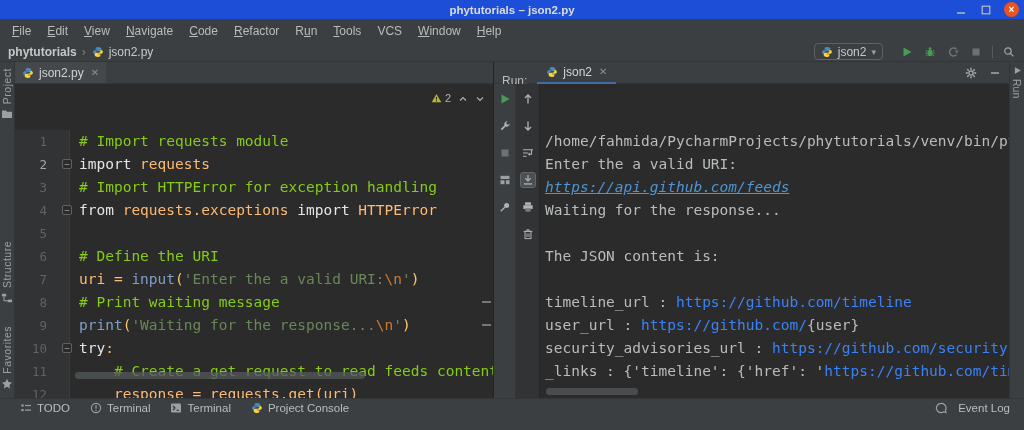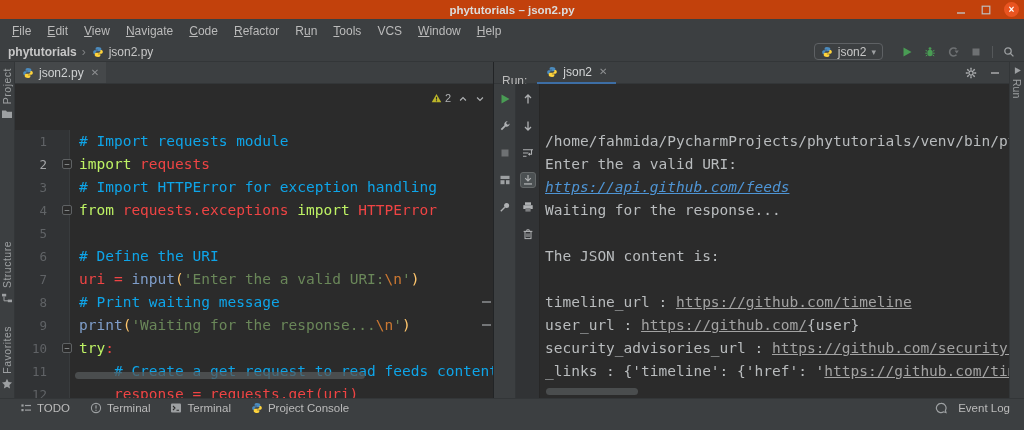--- a/index.html
+++ b/index.html
@@ -3,21 +3,21 @@
 <meta charset="utf-8">
 <style>
   html,body{margin:0;padding:0;background:#2b2b2b}
   #app{position:relative;width:1024px;height:430px;background:#3c3f41;overflow:hidden;
        font-family:"Liberation Sans",sans-serif;color:#bbbbbb;font-size:12px;
        -webkit-font-smoothing:antialiased}
   svg{display:block}
   u{text-underline-offset:1px}
 
   
-  .titlebar{position:absolute;top:0;left:0;right:0;height:19px;background:#c2410c;
+  .titlebar{position:absolute;top:0;left:0;right:0;height:19px;background:#1d4ed8;
             display:flex;align-items:center;justify-content:center}
   .title-text{font-size:11.5px;font-weight:bold;color:#dcdcdc}
   .win-controls{position:absolute;right:5px;top:0;height:19px;display:flex;align-items:center;gap:11px}
   .wc{width:14px;height:14px;display:flex;align-items:center;justify-content:center;color:#c9c9c9}
   .wc-close{width:15px;height:15px;border-radius:50%;background:#e95420;color:#fff;
             font-size:10px;line-height:15px;text-align:center;font-weight:bold}
 
   
   .menubar{position:absolute;top:19px;left:0;right:0;height:23px;display:flex;align-items:center;
            padding-left:4px;background:#3c3f41}
@@ -58,21 +58,21 @@
   .editor-body{position:relative;flex:1;overflow:hidden;font-family:"DejaVu Sans Mono",monospace;
                font-size:14.5px;line-height:23px;white-space:pre}
   .eline{display:flex;height:23px;position:relative}
   .lnum{width:55px;flex:none;background:#313335;color:#606366;text-align:right;
         padding-right:22px;box-sizing:border-box;font-size:12.5px;border-right:1px solid #393c3e}
   .lnum.active{color:#a4a6a8}
   .fold{position:absolute;left:47px;top:6px;width:10px;height:10px;background:#2b2b2b;
         border:1px solid #5f6264;border-radius:2px;color:#9da0a2;font-size:9px;line-height:8px;
         text-align:center;box-sizing:border-box;z-index:2}
   .lcode{padding-left:9px;overflow:hidden}
-  .tk-pl{color:#ef4444}.tk-kw{color:#bef264}.tk-cm{color:#0ea5e9}.tk-st{color:#6a8759}
+  .tk-pl{color:#fdba74}.tk-kw{color:#e5e5e5}.tk-cm{color:#84cc16}.tk-st{color:#6a8759}
   .tk-es{color:#cc7832}.tk-fn{color:#7f9ecb}.tk-br{color:#ffc66d}
   .inspect{position:absolute;top:3px;right:8px;display:flex;align-items:center;gap:7px;
            font-size:11px;color:#afb1b3;font-family:"Liberation Sans",sans-serif;z-index:3}
   .stripe-mark{position:absolute;right:2px;width:9px;height:2px;background:#747678;z-index:3}
   .mark-1{top:217px}.mark-2{top:240px}
   .escroll{position:absolute;left:60px;top:288px;width:290px;height:7px;background:#55595b;
            border-radius:4px;opacity:.75;z-index:3}
 
   
   .run-pane{width:516px;flex:none;display:flex;flex-direction:column;background:#2b2b2b;
@@ -87,21 +87,21 @@
   .rtb{flex:none;display:flex;flex-direction:column;align-items:center;padding-top:7px;gap:11px;
        box-sizing:border-box}
   .rtb1{width:22px;background:#3c3f41;border-right:1px solid #333638}
   .rtb2{width:24px;background:#313335;border-right:1px solid #272727}
   .tbtn{width:16px;height:16px;display:flex;align-items:center;justify-content:center}
   .tbtn.selected{background:#4b5052;border:1px solid #646869;border-radius:3px;box-sizing:border-box}
   .console{flex:1;overflow:hidden;position:relative;font-family:"DejaVu Sans Mono",monospace;
            font-size:14.5px;line-height:23px;color:#b9bcbe;padding-left:5px;white-space:pre}
   .cline{height:23px}
   .ck-o{color:#b9bcbe}
-  .ck-lk{color:#a3a3a3;text-decoration:underline}
+  .ck-lk{color:#3b82f6;}
   .ck-in{color:#4e94d4;font-style:italic;text-decoration:underline}
   .cscroll{position:absolute;left:6px;bottom:3px;width:92px;height:7px;background:#55595b;
            border-radius:4px;opacity:.75}
 
   
   .toolbar-bottom{position:absolute;left:0;right:0;bottom:13px;height:19px;background:#3c3f41;
                   border-top:1px solid #333638;box-sizing:border-box;display:flex;align-items:center;
                   font-size:11.5px;color:#bbbbbb}
   .tb-item{display:flex;align-items:center;gap:5px;padding:0 10px}
   .tb-item:first-child{margin-left:10px}

